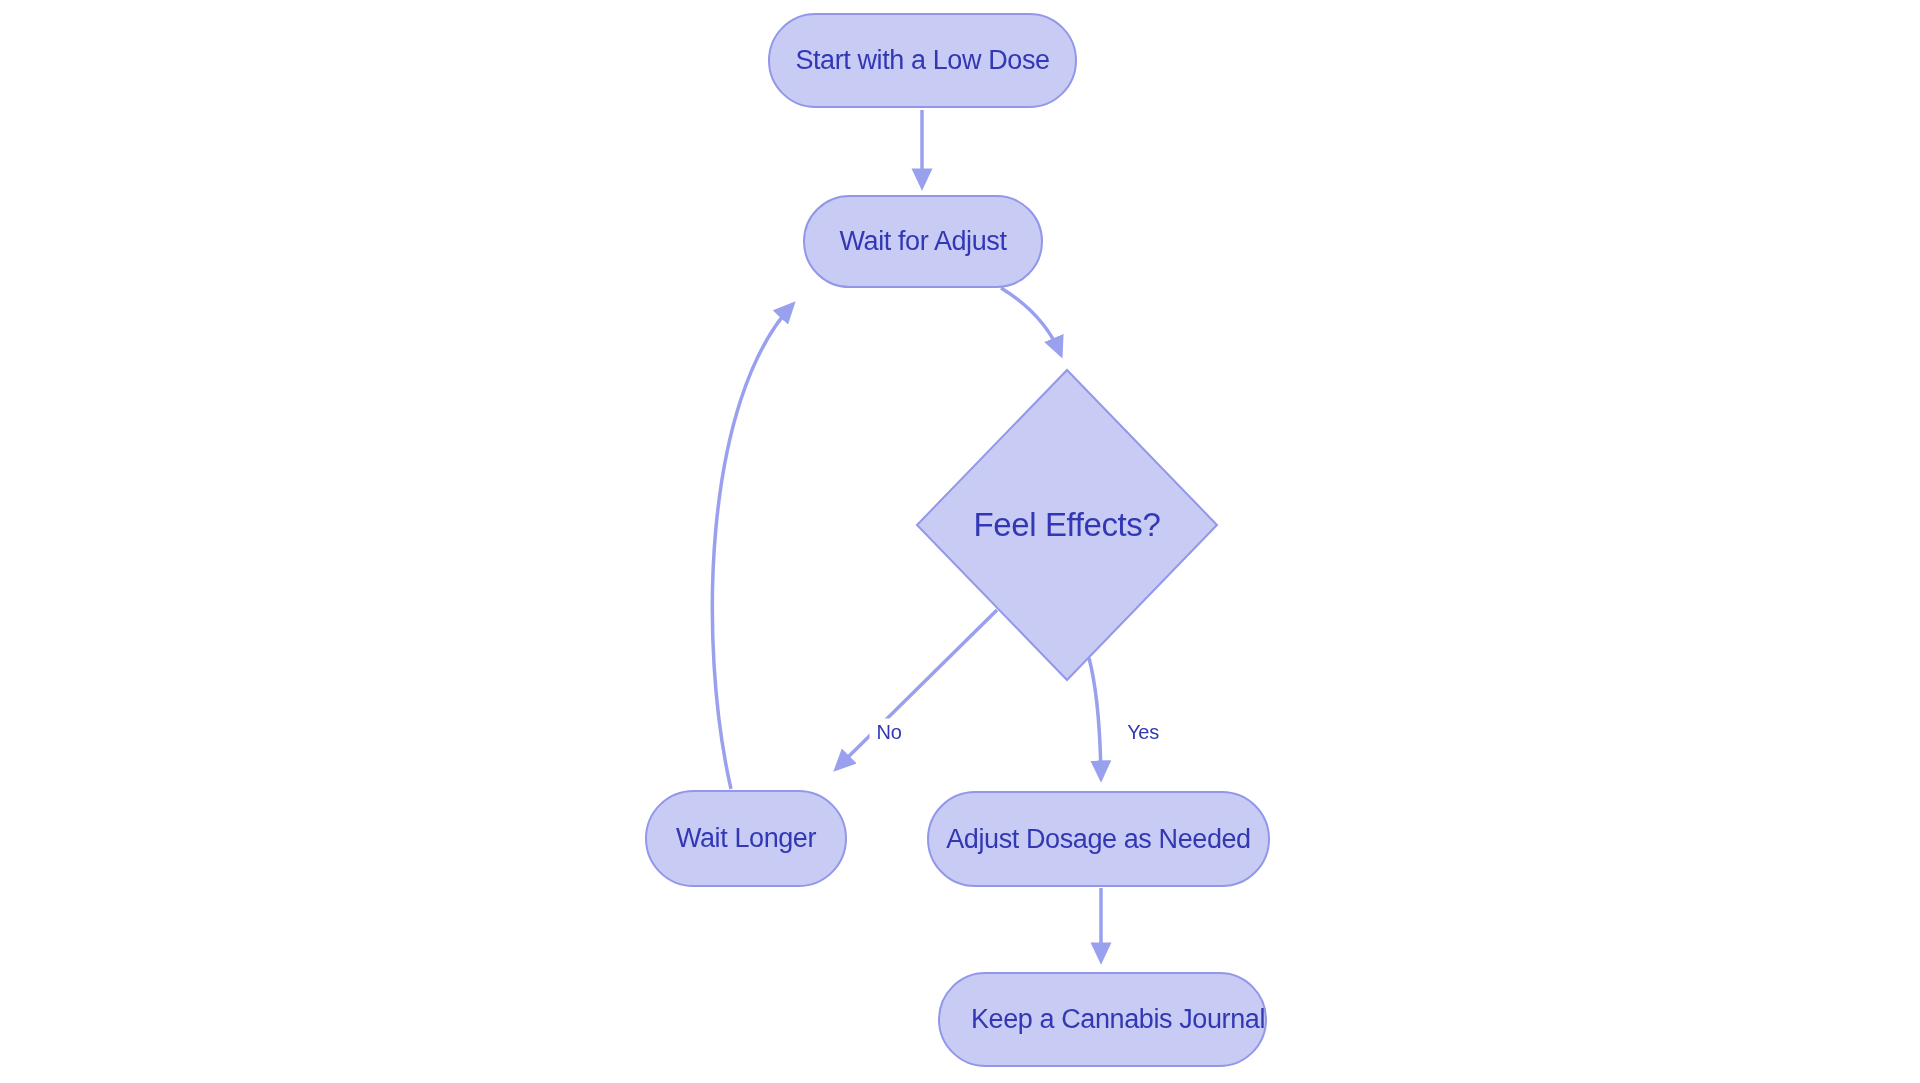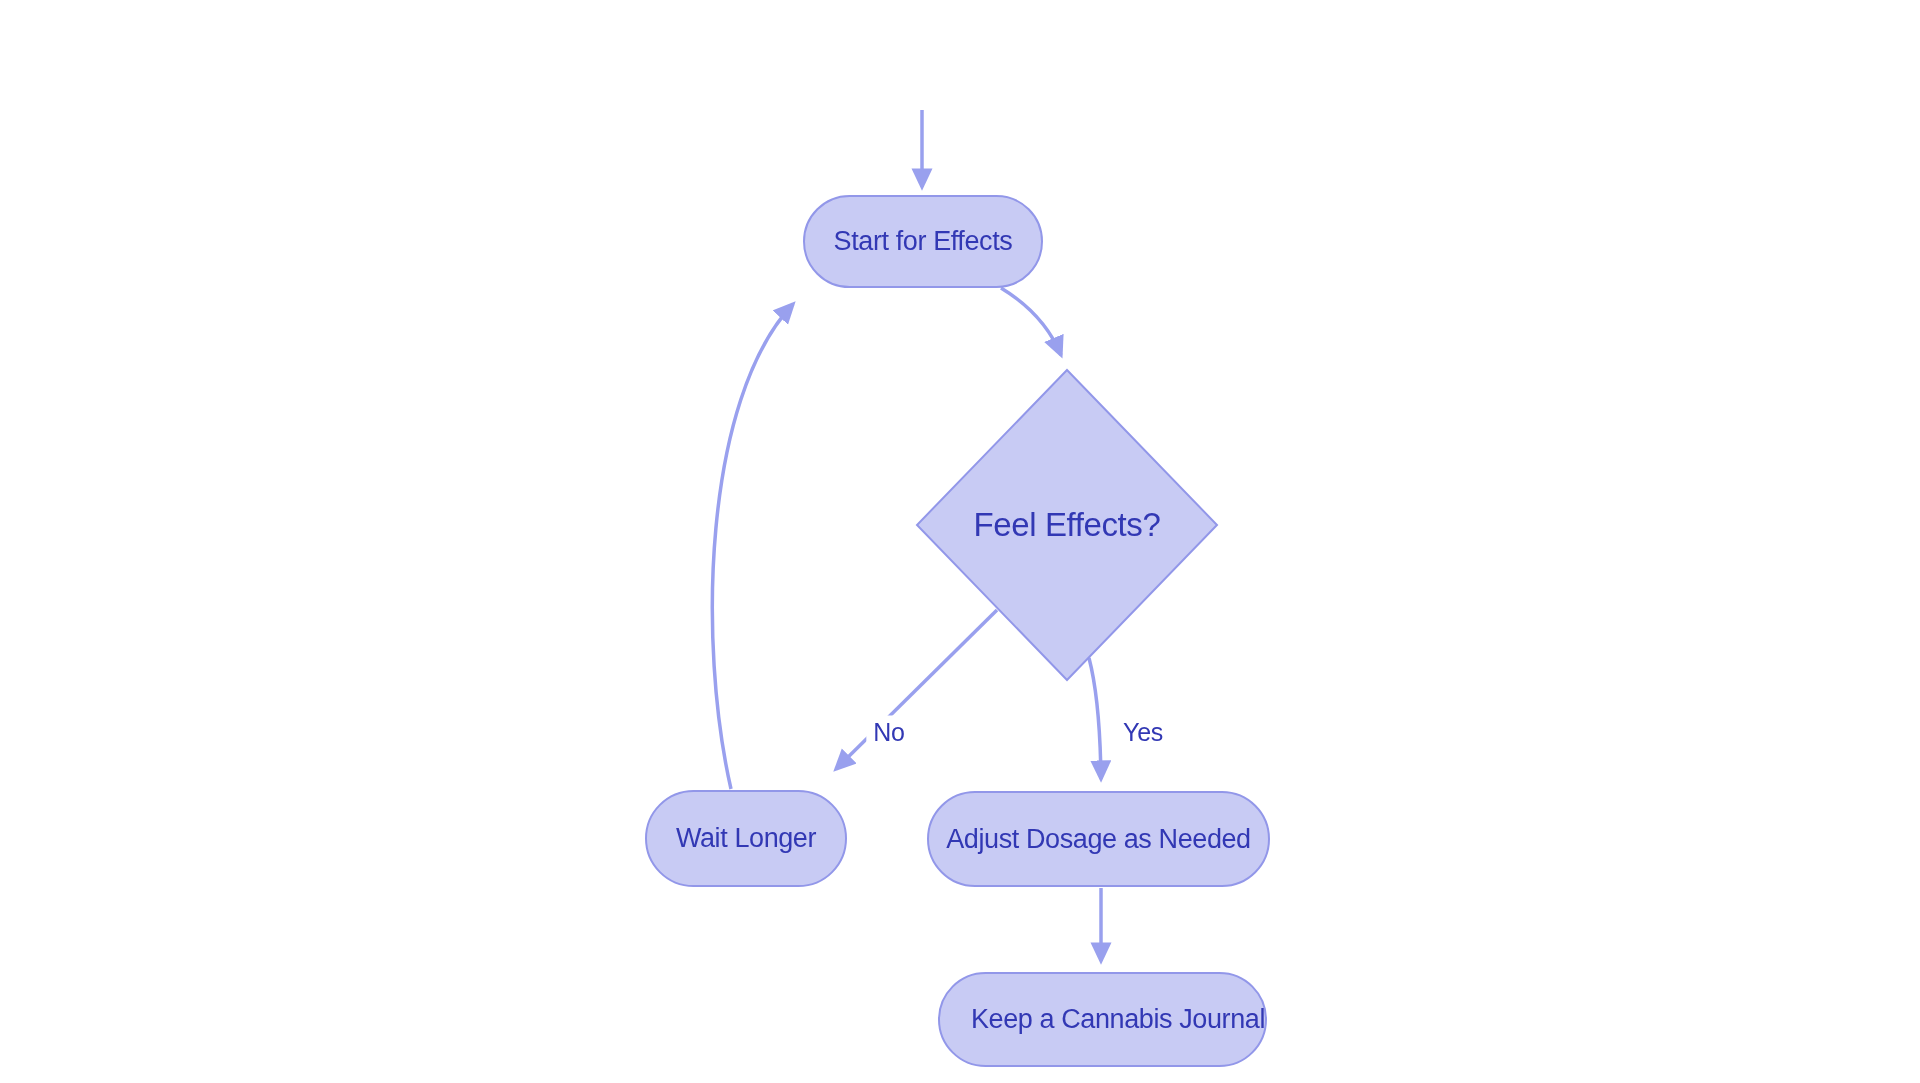--- a/index.html
+++ b/index.html
@@ -66,21 +66,21 @@
     white-space: nowrap;
     background: transparent;
   }
 
   .edge-label {
     position: absolute;
     transform: translate(-50%, -50%);
     background: var(--bg);
     padding: 2px 7px;
     color: var(--text-color);
-    font-size: 25px;
+    font-size: 20px;
     font-weight: 500;
     letter-spacing: -0.3px;
     white-space: nowrap;
   }
 
   
   #n-start        { left: 768px;  top: 13px;  width: 309px; height: 95px; border-radius: 48px; }
   #n-wait-effects { left: 803px;  top: 195px; width: 240px; height: 93px; border-radius: 47px; }
   #n-wait-longer  { left: 645px;  top: 790px; width: 202px; height: 97px; border-radius: 49px; }
   #n-adjust       { left: 927px;  top: 791px; width: 343px; height: 96px; border-radius: 48px; }
@@ -110,23 +110,26 @@
 
     <path class="edge" d="M 1089 658 Q 1100 700 1101 779" marker-end="url(#arrow)"></path>
 
     <path class="edge" d="M 1101 888 L 1101 961" marker-end="url(#arrow)"></path>
 
     <path class="edge" d="M 731 789 C 698 645, 703 400, 793 304" marker-end="url(#arrow)"></path>
 
     <polygon class="diamond-shape" points="1067,370 1217,525 1067,680 917,525"></polygon>
   </svg>
 
+  <div class="node" id="n-start">
+    <span class="node-label">Start with a Low Dose</span>
+  </div>
 
   <div class="node" id="n-wait-effects">
-    <span class="node-label">Start for Effects</span>
+    <span class="node-label">Wait for Adjust</span>
   </div>
 
   <div class="diamond-text" id="n-diamond-text">
     <span class="node-label">Feel Effects?</span>
   </div>
 
   <div class="node" id="n-adjust">
     <span class="node-label">Adjust Dosage as Needed</span>
   </div>
 

